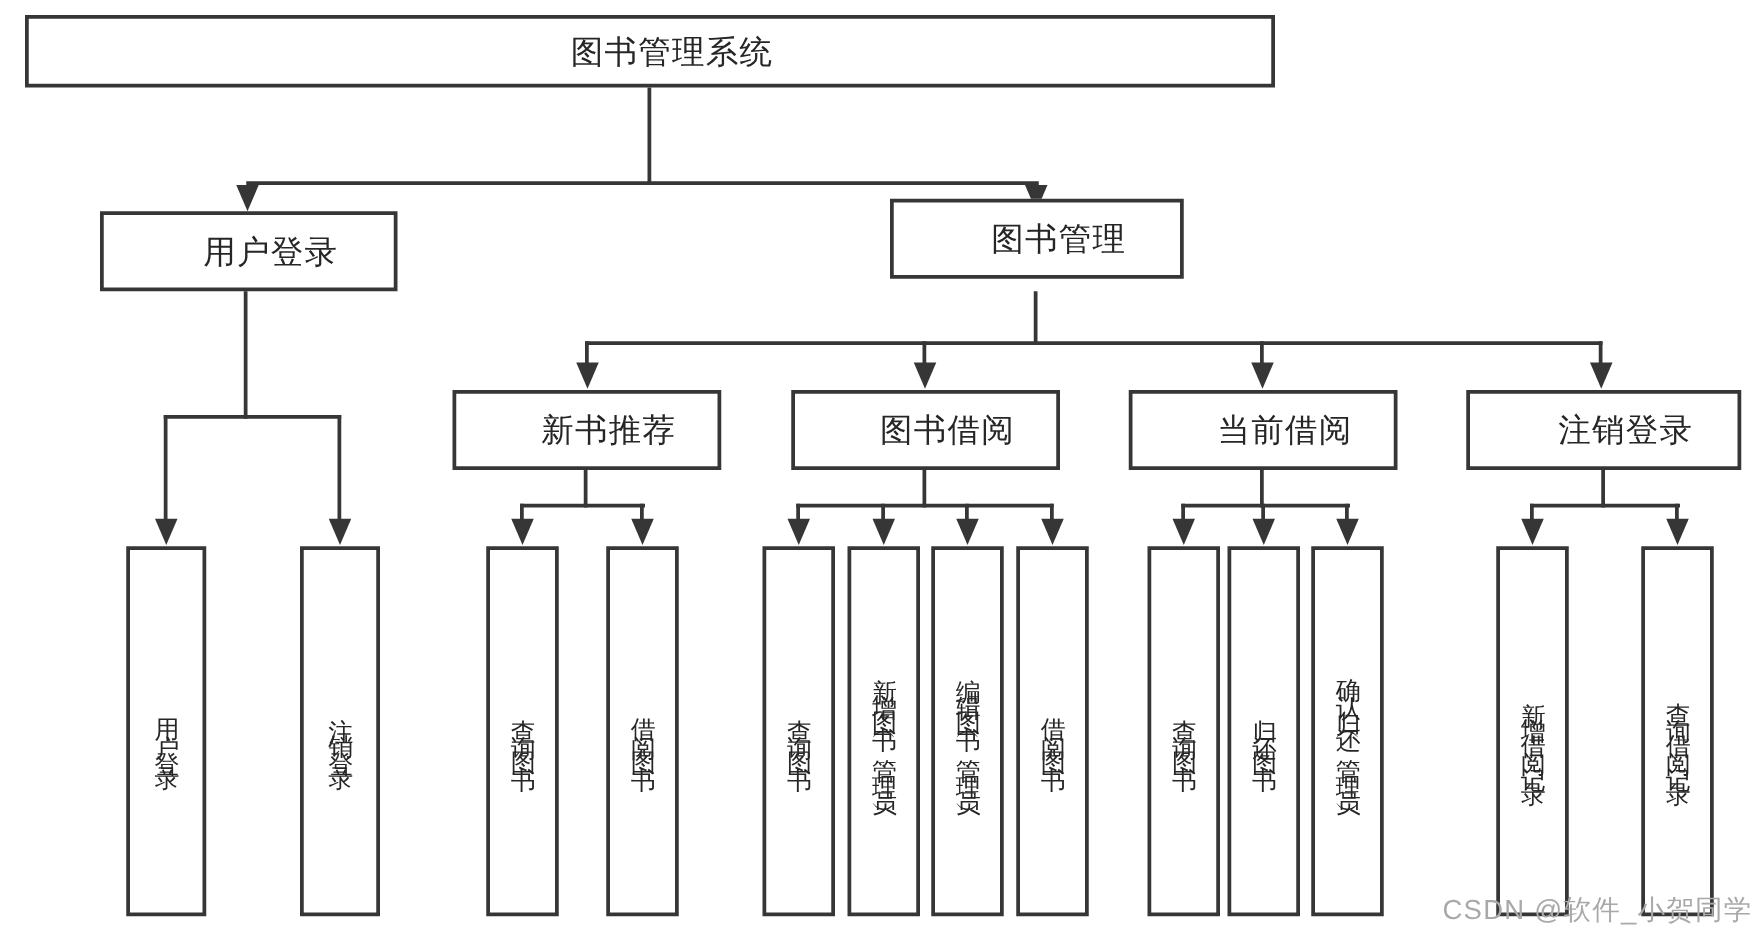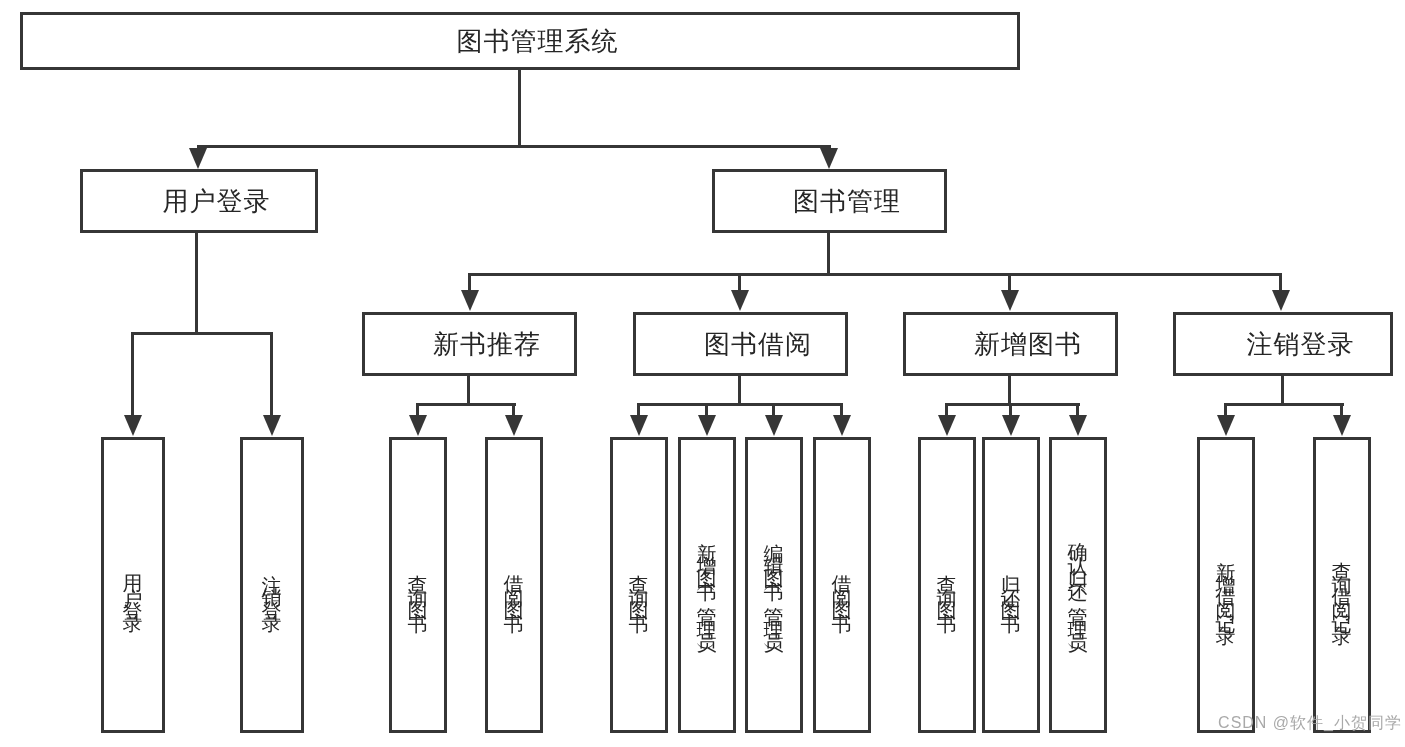--- a/index.html
+++ b/index.html
@@ -17,37 +17,37 @@
     font-size:20px;letter-spacing:13px;line-height:1;padding:8px 0;
   }
   .ln{position:absolute;background:#363636;}
   .ah{
     position:absolute;width:0;height:0;
     border-left:9px solid transparent;border-right:9px solid transparent;
     border-top:21px solid #363636;
   }
   .watermark{
     position:absolute;right:3px;top:713px;z-index:5;
-    font-size:16px;color:#a9a9a9;letter-spacing:1px;white-space:nowrap;margin-left:24px;
+    font-size:22px;color:#a9a9a9;letter-spacing:1px;white-space:nowrap;margin-left:24px;
   }
 </style>
 </head>
 <body>
 
 <div class="canvas">
 
   <div class="box hlabel" style="left:20px;top:12px;width:1000px;height:58px">图书管理系统</div>
 
   <div class="ln" style="left:518px;top:70px;width:3px;height:77px"></div>
   <div class="ln" style="left:197px;top:145px;width:634px;height:3px"></div>
   <div class="ah" style="left:189px;top:148px"></div>
   <div class="ah" style="left:820px;top:148px"></div>
 
   <div class="box hlabel" style="left:80px;top:169px;width:238px;height:64px">用户登录</div>
-  <div class="box hlabel" style="left:712px;top:169px;width:235px;height:64px">图书管理</div>
+  <div class="box hlabel" style="left:712px;top:159px;width:235px;height:64px">图书管理</div>
 
   <div class="ln" style="left:195px;top:233px;width:3px;height:102px"></div>
   <div class="ln" style="left:131px;top:332px;width:142px;height:3px"></div>
   <div class="ln" style="left:131px;top:332px;width:3px;height:84px"></div>
   <div class="ln" style="left:270px;top:332px;width:3px;height:84px"></div>
   <div class="ah" style="left:124px;top:415px"></div>
   <div class="ah" style="left:263px;top:415px"></div>
 
   <div class="ln" style="left:827px;top:233px;width:3px;height:43px"></div>
   <div class="ln" style="left:468px;top:273px;width:814px;height:3px"></div>
@@ -55,21 +55,21 @@
   <div class="ln" style="left:738px;top:273px;width:3px;height:18px"></div>
   <div class="ln" style="left:1008px;top:273px;width:3px;height:18px"></div>
   <div class="ln" style="left:1279px;top:273px;width:3px;height:18px"></div>
   <div class="ah" style="left:461px;top:290px"></div>
   <div class="ah" style="left:731px;top:290px"></div>
   <div class="ah" style="left:1001px;top:290px"></div>
   <div class="ah" style="left:1272px;top:290px"></div>
 
   <div class="box hlabel" style="left:633px;top:312px;width:215px;height:64px">图书借阅</div>
   <div class="box hlabel" style="left:362px;top:312px;width:215px;height:64px">新书推荐</div>
-  <div class="box hlabel" style="left:903px;top:312px;width:215px;height:64px">新增图书</div>
+  <div class="box hlabel" style="left:903px;top:312px;width:215px;height:64px">当前借阅</div>
   <div class="box hlabel" style="left:1173px;top:312px;width:220px;height:64px">注销登录</div>
 
   <div class="ln" style="left:467px;top:376px;width:3px;height:30px"></div>
   <div class="ln" style="left:416px;top:403px;width:100px;height:3px"></div>
   <div class="ln" style="left:416px;top:403px;width:3px;height:14px"></div>
   <div class="ln" style="left:512px;top:403px;width:3px;height:14px"></div>
   <div class="ah" style="left:409px;top:415px"></div>
   <div class="ah" style="left:505px;top:415px"></div>
 
   <div class="ln" style="left:738px;top:376px;width:3px;height:30px"></div>

